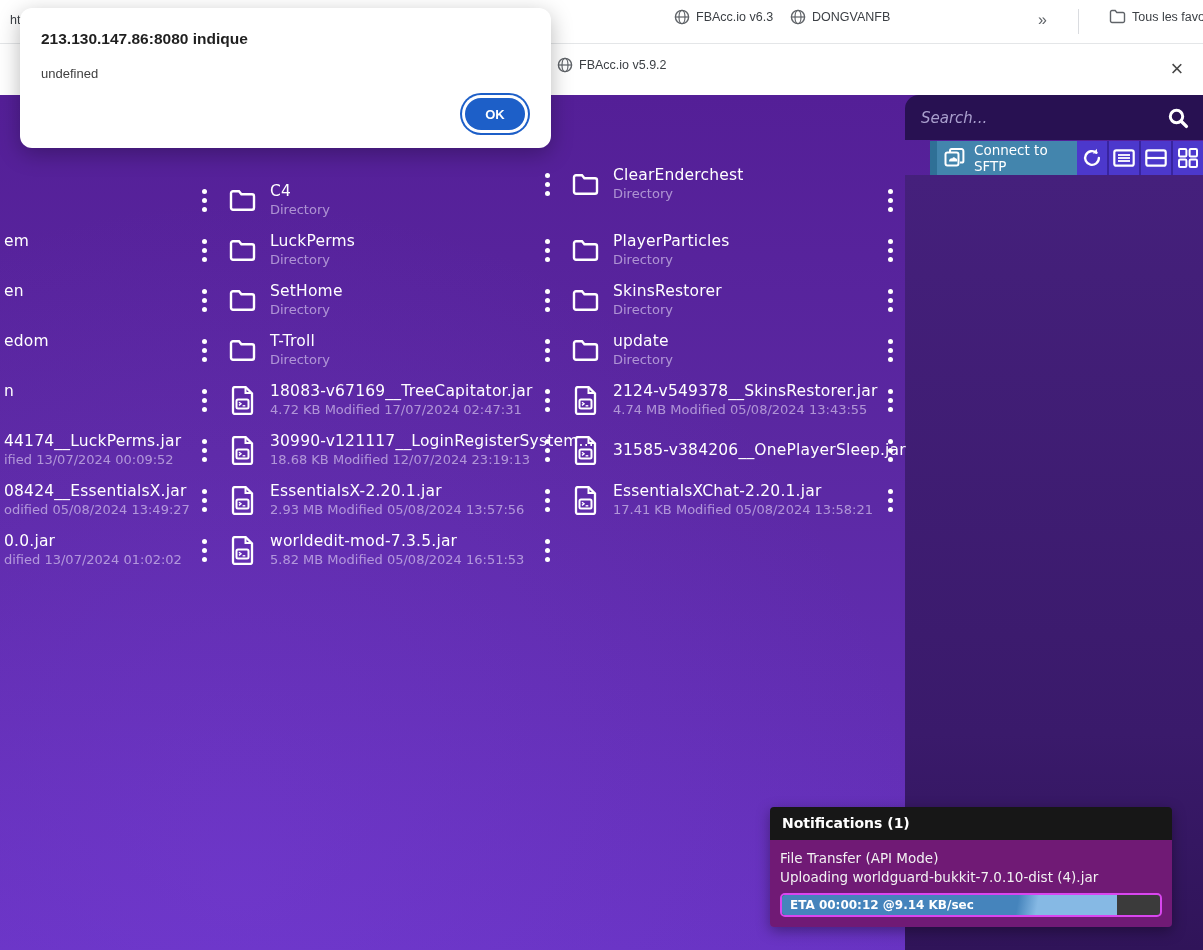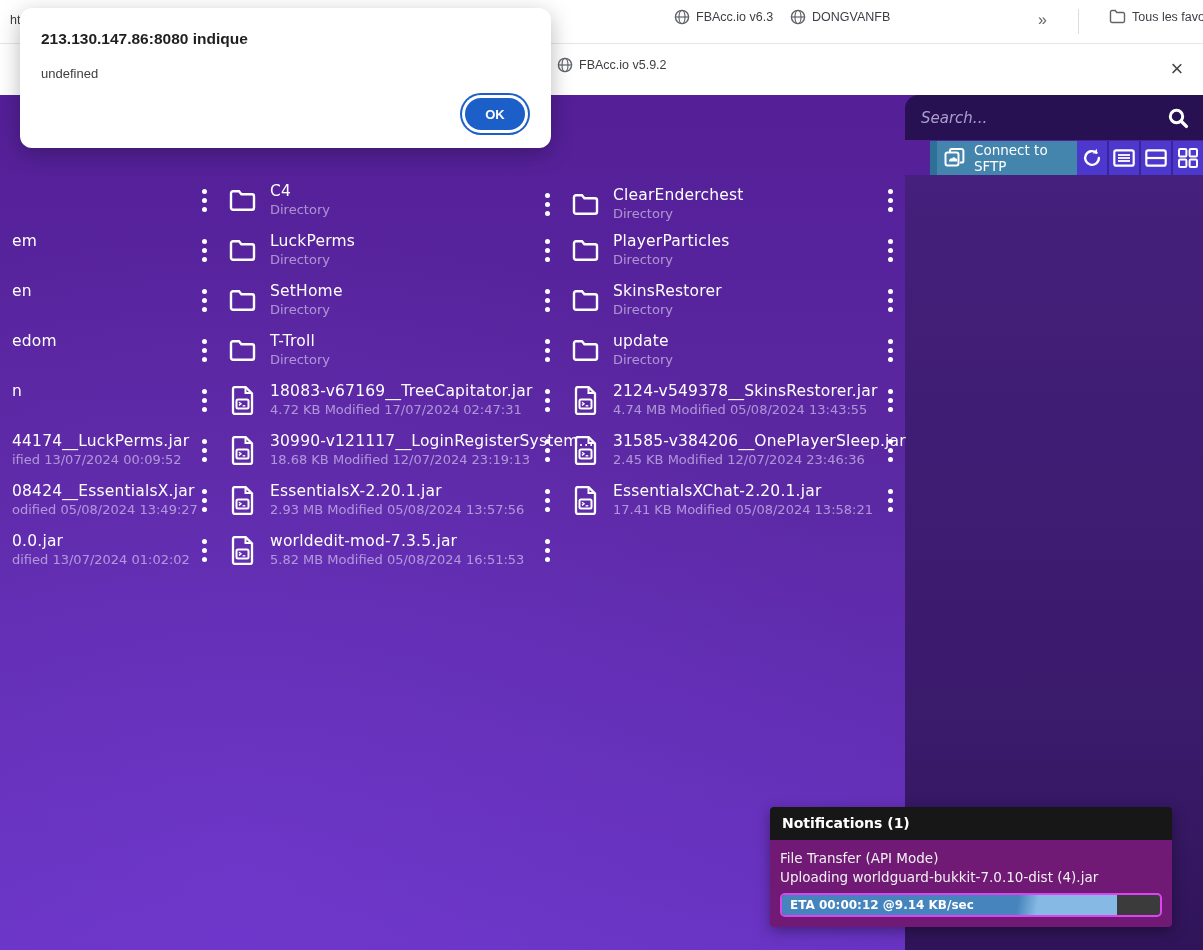--- a/index.html
+++ b/index.html
@@ -33,21 +33,21 @@
   .strip-btn + .strip-btn{border-left:2px solid #38249f;}
 
   
   .file-item{position:absolute;height:40px;display:flex;align-items:center;}
   .kebab{width:6px;display:flex;flex-direction:column;gap:4px;align-items:center;cursor:pointer;}
   .kebab i{width:5px;height:5px;border-radius:50%;background:#fff;display:block;}
   .file-icon-box{width:30px;margin-left:20px;display:flex;align-items:center;justify-content:center;}
   .file-text{margin-left:13px;white-space:nowrap;}
   .file-name{color:#ffffff;font-size:15.5px;font-weight:500;letter-spacing:.2px;line-height:18px;}
   .file-sub{color:rgba(231,222,248,.60);font-size:13px;line-height:16px;margin-top:2px;}
-  .fragment{position:absolute;left:12px;white-space:nowrap;}
+  .fragment{position:absolute;left:4px;white-space:nowrap;}
 
   
   #notif{position:absolute;left:770px;top:807px;width:402px;border-radius:4px;overflow:hidden;
     box-shadow:0 4px 14px rgba(0,0,0,.35);}
   #notif-header{background:#171717;color:#fff;font-size:14px;font-weight:600;
     padding:8px 12px;height:17px;}
   #notif-body{background:#701a75;color:#f2f2f2;font-size:13.5px;padding:9px 10px 10px 10px;}
   #notif-body .line{line-height:19px;}
   #progress-outer{margin-top:6px;height:20px;border:2px solid #d946ef;border-radius:5px;
     background:#3b3b3b;overflow:hidden;position:relative;font-weight:bold;}
@@ -292,21 +292,21 @@
             <rect x="6.5" y="13.5" width="12" height="9" rx="1.5" fill="none" stroke="#fff" stroke-width="2"></rect>
             <path d="M9 16.2 l2 1.6 -2 1.6" fill="none" stroke="#fff" stroke-width="1.4"></path>
             <line x1="12.6" y1="19.8" x2="15.3" y2="19.8" stroke="#fff" stroke-width="1.4"></line>
           </svg>
         </div>
         <div class="file-text">
           <div class="file-name">worldedit-mod-7.3.5.jar</div>
           <div class="file-sub">5.82 MB Modified 05/08/2024 16:51:53</div>
         </div>
       </div>
-      <div class="file-item" style="left: 544px; top: 184px; align-items: center;">
+      <div class="file-item" style="left: 544px; top: 164px; align-items: center;">
         <div class="kebab">
           <i></i>
           <i></i>
           <i></i>
         </div>
         <div class="file-icon-box">
           <svg width="27" height="23" viewBox="0 0 27 23">
             <path d="M2 4.2 a2 2 0 0 1 2-2 h6 l2.4 3 h10.6 a2 2 0 0 1 2 2 v11.6 a2 2 0 0 1-2 2 h-19 a2 2 0 0 1-2-2 z" fill="none" stroke="#fff" stroke-width="2.4"></path>
           </svg>
         </div>
@@ -393,21 +393,20 @@
           <svg width="25" height="29" viewBox="0 0 25 29">
             <path d="M3 3 a2 2 0 0 1 2-2 h10.5 l6.5 6.5 v18.5 a2 2 0 0 1-2 2 h-15 a2 2 0 0 1-2-2 z" fill="none" stroke="#fff" stroke-width="2.3"></path>
             <path d="M15.5 1.5 v5.5 h5.8" fill="none" stroke="#fff" stroke-width="2"></path>
             <rect x="6.5" y="13.5" width="12" height="9" rx="1.5" fill="none" stroke="#fff" stroke-width="2"></rect>
             <path d="M9 16.2 l2 1.6 -2 1.6" fill="none" stroke="#fff" stroke-width="1.4"></path>
             <line x1="12.6" y1="19.8" x2="15.3" y2="19.8" stroke="#fff" stroke-width="1.4"></line>
           </svg>
         </div>
         <div class="file-text">
           <div class="file-name">31585-v384206__OnePlayerSleep.jar</div>
-          <div class="file-sub">2.45 KB Modified 12/07/2024 23:46:36</div>
         </div>
       </div>
       <div class="file-item" style="left: 544px; top: 480px;">
         <div class="kebab">
           <i></i>
           <i></i>
           <i></i>
         </div>
         <div class="file-icon-box">
           <svg width="25" height="29" viewBox="0 0 25 29">

